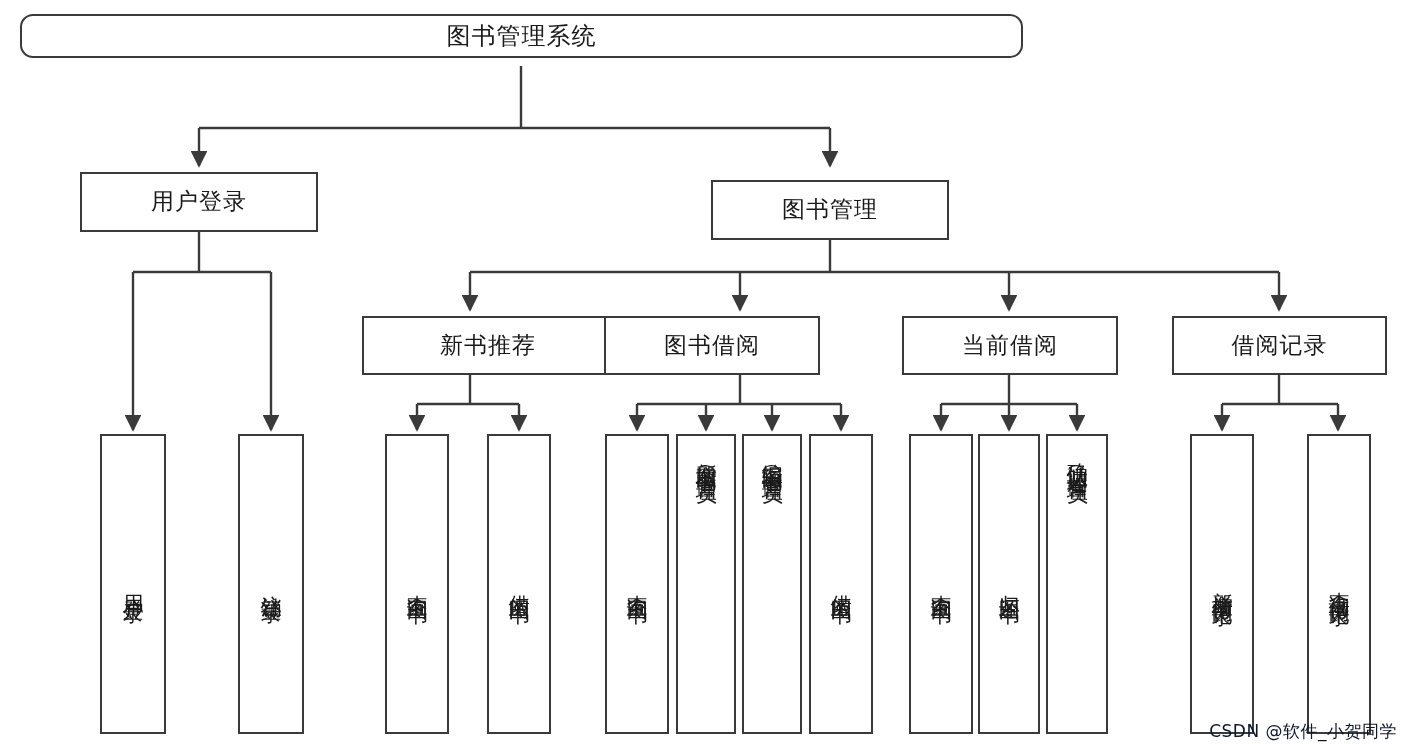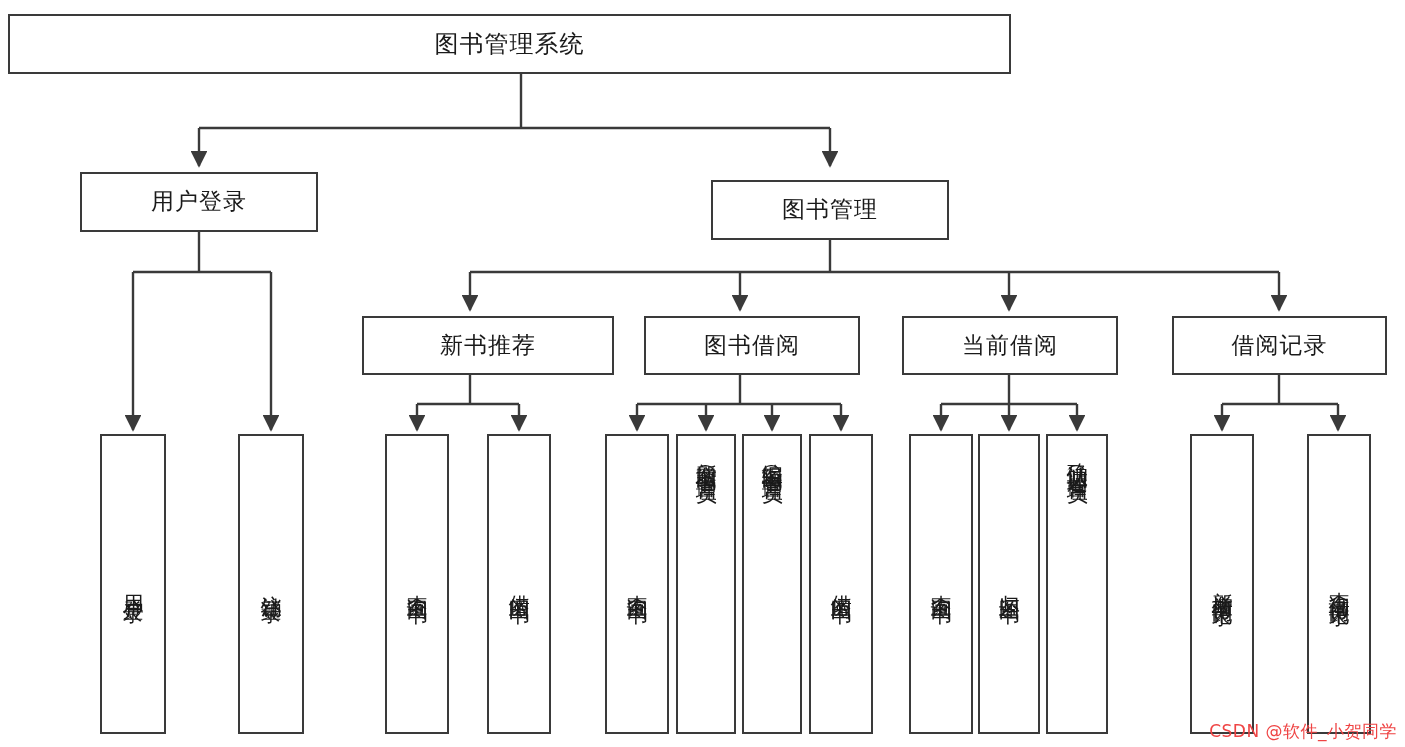--- a/index.html
+++ b/index.html
@@ -61,21 +61,21 @@
   }
   .node.v.mid {
     align-items: center;
     padding-top: 0;
   }
   .watermark {
     position: absolute;
     right: 8px;
     bottom: 4px;
     font-size: 17px;
-    color: #ef4444;
+    color: #0f172a;
     letter-spacing: 0.5px;
     white-space: nowrap;
     user-select: none;
   }
 </style>
 </head>
 <body>
 
 <div id="canvas">
 
@@ -122,35 +122,35 @@
       <path d="M 1009 404 L 1009 430" marker-end="url(#arrow)"></path>
       <path d="M 1077 404 L 1077 430" marker-end="url(#arrow)"></path>
 
       <path d="M 1279 375 L 1279 404"></path>
       <path d="M 1222 404 L 1338 404"></path>
       <path d="M 1222 404 L 1222 430" marker-end="url(#arrow)"></path>
       <path d="M 1338 404 L 1338 430" marker-end="url(#arrow)"></path>
     </g>
   </svg>
 
-  <div class="node h root" style="left:8px; top:14px; width:1003px; height:60px;">
+  <div class="node h root" style="left:20px; top:14px; width:1003px; height:44px;border-radius:13px;">
     <span class="label">图书管理系统</span>
   </div>
 
   <div class="node h" style="left:80px; top:172px; width:238px; height:60px;">
     <span class="label">用户登录</span>
   </div>
   <div class="node h" style="left:711px; top:172px; width:238px; height:60px;margin-top:8px;">
     <span class="label">图书管理</span>
   </div>
 
   <div class="node h" style="left:362px; top:316px; width:252px; height:59px;">
     <span class="label">新书推荐</span>
   </div>
-  <div class="node h" style="left:644px; top:316px; width:216px; height:59px;">
+  <div class="node h" style="left:604px; top:316px; width:216px; height:59px;">
     <span class="label">图书借阅</span>
   </div>
   <div class="node h" style="left:1172px; top:316px; width:215px; height:59px;">
     <span class="label">借阅记录</span>
   </div>
   <div class="node h" style="left:902px; top:316px; width:216px; height:59px;">
     <span class="label">当前借阅</span>
   </div>
 
   <div class="node v mid" style="left:100px; top:434px; width:66px; height:300px;">

